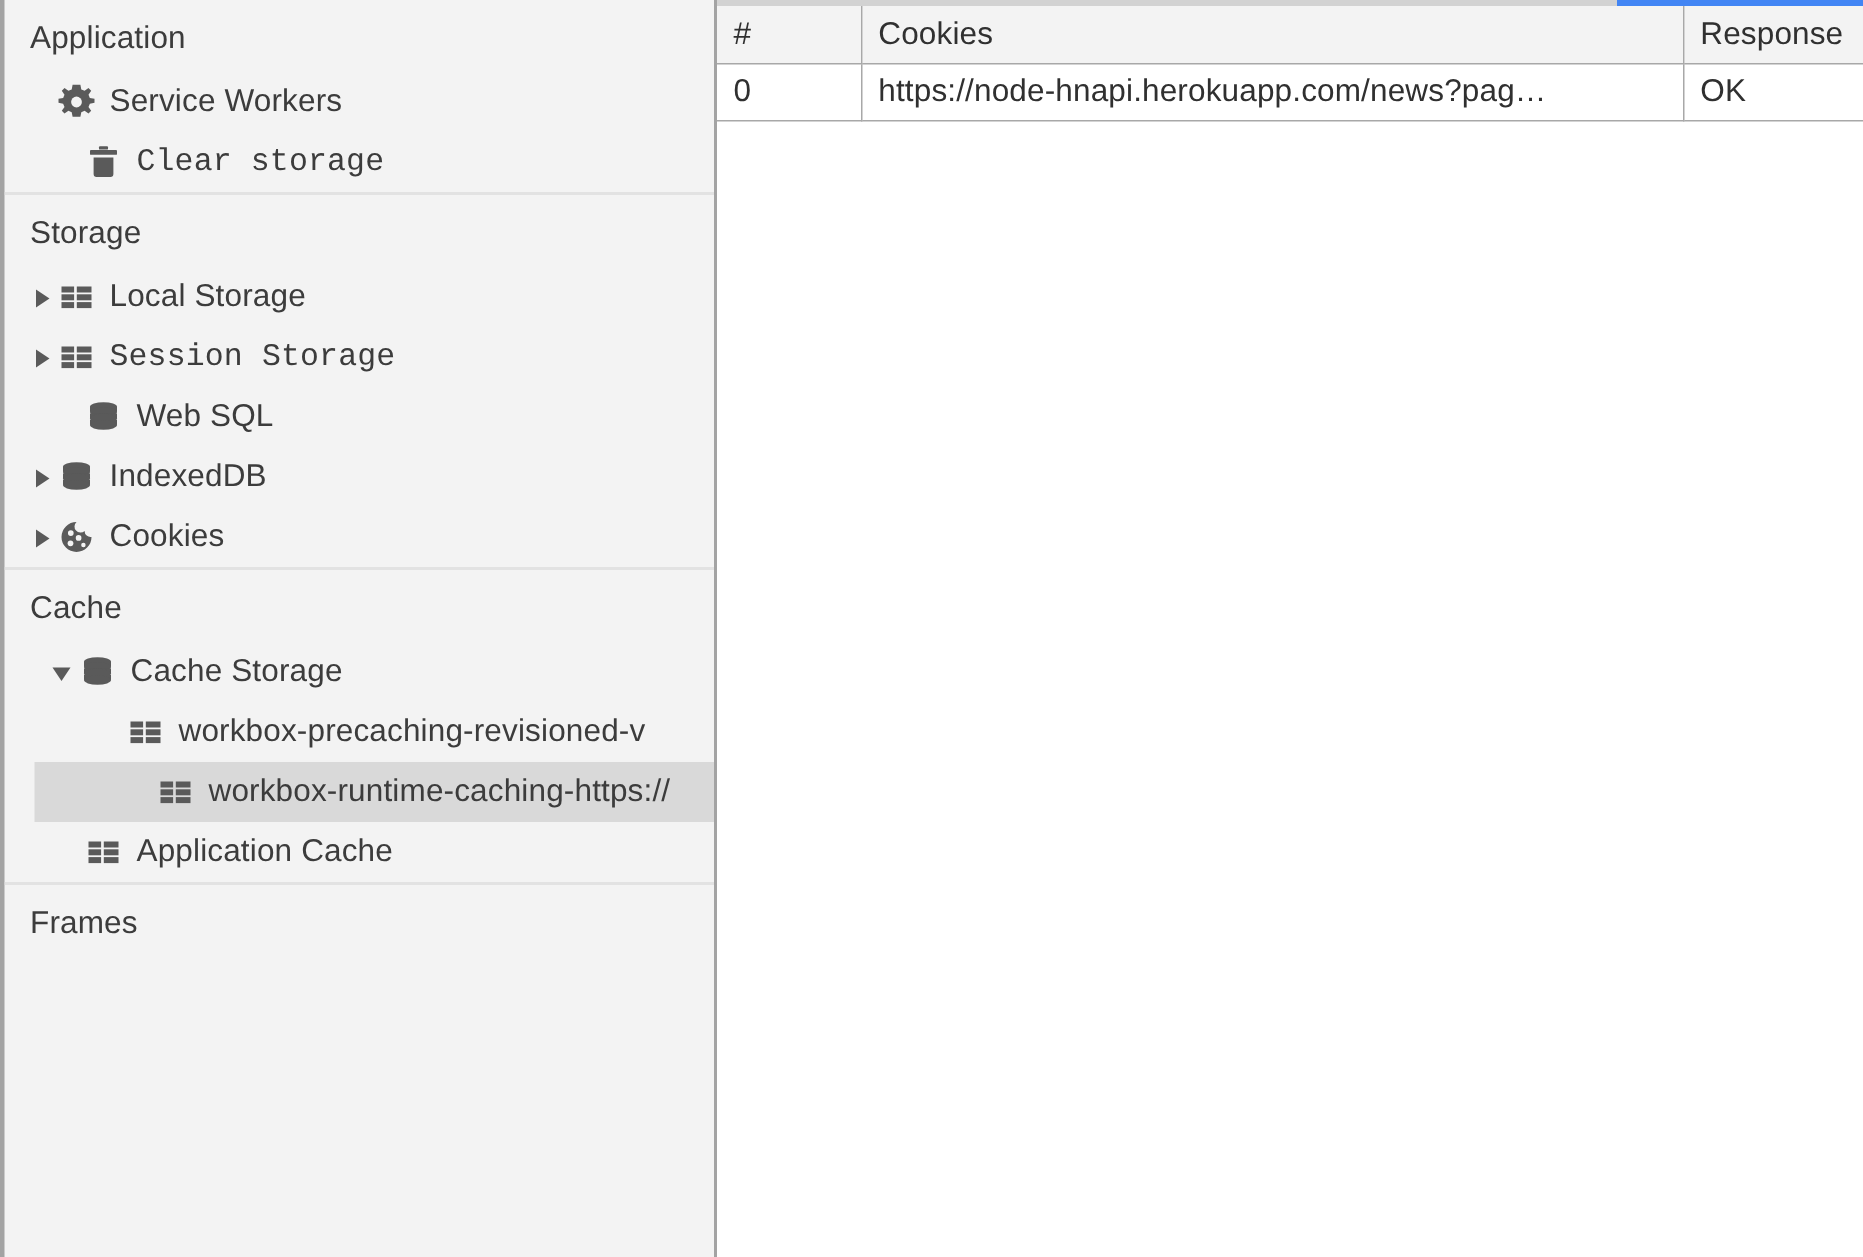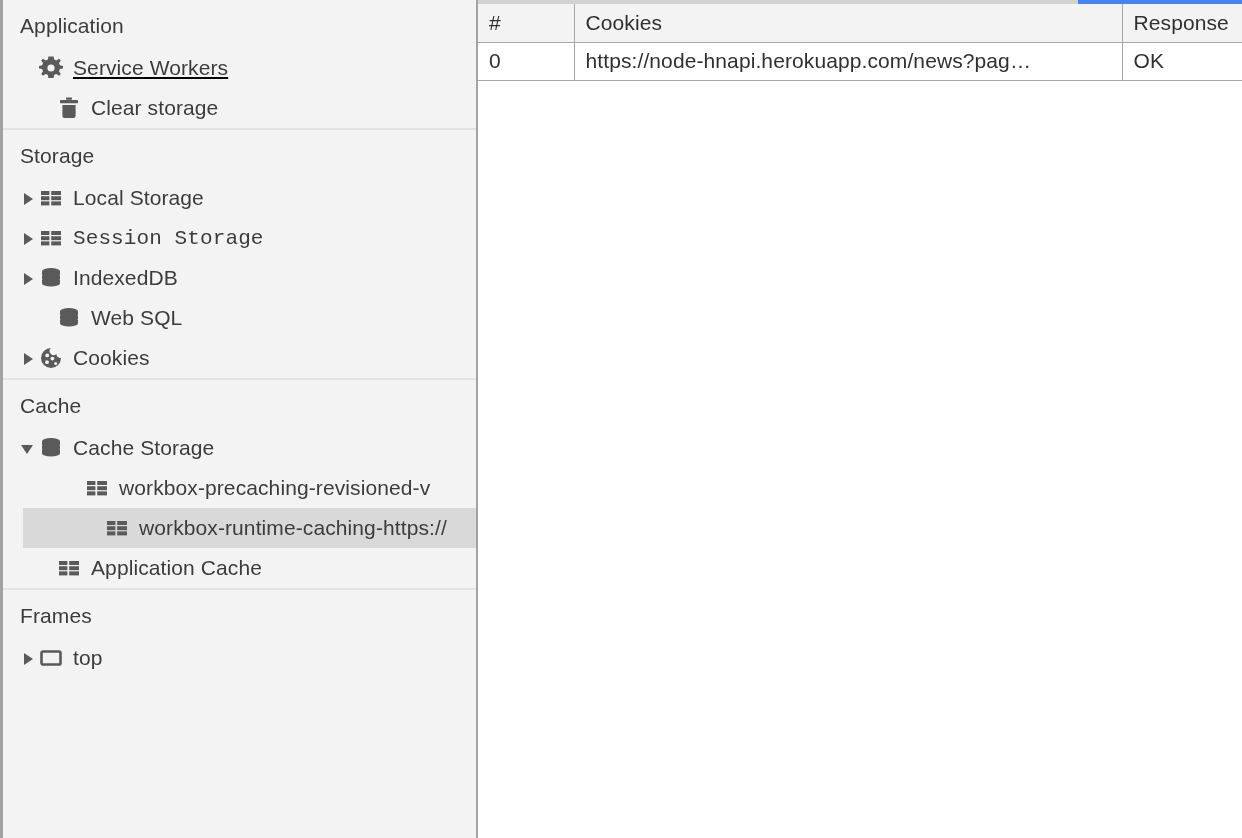--- a/index.html
+++ b/index.html
@@ -147,31 +147,31 @@
 </style>
 </head>
 <body>
 
 <div id="app">
 
   <div class="sidebar">
     <div id="sidebar-sections">
         <div class="section">
           <div class="section-title">Application</div>
-          <div class="tree-row" style=" text-decoration: underline;">
+          <div class="tree-row" style="">
             <span class="twisty none"></span>
             <span class="ico">
               <svg width="26" height="26" viewBox="0 0 26 26">
                 <path d="M13 1.5 l2.6 0 0.6 3.1 2.2 0.9 2.6-1.8 1.8 1.8 -1.8 2.6 0.9 2.2 3.1 0.6 0 2.6 -3.1 0.6 -0.9 2.2 1.8 2.6 -1.8 1.8 -2.6-1.8 -2.2 0.9 -0.6 3.1 -2.6 0 -2.6 0 -0.6-3.1 -2.2-0.9 -2.6 1.8 -1.8-1.8 1.8-2.6 -0.9-2.2 -3.1-0.6 0-2.6 3.1-0.6 0.9-2.2 -1.8-2.6 1.8-1.8 2.6 1.8 2.2-0.9 0.6-3.1 z" fill="#5a5a5a"></path>
                 <circle cx="13" cy="13" r="3.6" fill="#f3f3f3"></circle>
               </svg>
             </span>
             <span class="label">Service Workers</span>
           </div>
-          <div class="tree-row" style="padding-left: 35px;">
+          <div class="tree-row" style="padding-left: 35px; font-family: Liberation Mono, monospace;">
             <span class="twisty none"></span>
             <span class="ico">
               <svg width="26" height="26" viewBox="0 0 26 26">
                 <rect x="4" y="5" width="18" height="3.2" rx="0.6" fill="#5a5a5a"></rect>
                 <rect x="10" y="2.5" width="6" height="2.2" rx="0.6" fill="#5a5a5a"></rect>
                 <path d="M6.4 10 h13.2 v11 a2 2 0 0 1 -2 2 h-9.2 a2 2 0 0 1 -2 -2 z" fill="#5a5a5a"></path>
               </svg>
             </span>
             <span class="label">Clear storage</span>
           </div>
@@ -199,67 +199,67 @@
                 <rect x="3" y="6" width="8.4" height="4" fill="#5a5a5a"></rect>
                 <rect x="13.2" y="6" width="9.8" height="4" fill="#5a5a5a"></rect>
                 <rect x="3" y="11.2" width="8.4" height="4" fill="#5a5a5a"></rect>
                 <rect x="13.2" y="11.2" width="9.8" height="4" fill="#5a5a5a"></rect>
                 <rect x="3" y="16.4" width="8.4" height="4" fill="#5a5a5a"></rect>
                 <rect x="13.2" y="16.4" width="9.8" height="4" fill="#5a5a5a"></rect>
               </svg>
             </span>
             <span class="label">Session Storage</span>
           </div>
-          <div class="tree-row" style="padding-left: 17px;">
-            <span class="twisty closed"></span>
+          <div class="tree-row" style="padding-left: 35px;">
+            <span class="twisty none"></span>
             <span class="ico">
               <svg width="26" height="26" viewBox="0 0 26 26">
                 <ellipse cx="13" cy="6.2" rx="9" ry="3.1" fill="#5a5a5a"></ellipse>
                 <rect x="4" y="6.2" width="18" height="3.2" fill="#5a5a5a"></rect>
                 <ellipse cx="13" cy="9.6" rx="9" ry="3.1" fill="#5a5a5a"></ellipse>
                 <rect x="4" y="10.6" width="18" height="3.2" fill="#5a5a5a"></rect>
                 <ellipse cx="13" cy="14.0" rx="9" ry="3.1" fill="#5a5a5a"></ellipse>
                 <rect x="4" y="15.0" width="18" height="3.2" fill="#5a5a5a"></rect>
                 <ellipse cx="13" cy="18.4" rx="9" ry="3.1" fill="#5a5a5a"></ellipse>
               </svg>
             </span>
-            <span class="label">IndexedDB</span>
-          </div>
-          <div class="tree-row" style="padding-left: 35px;">
-            <span class="twisty none"></span>
+            <span class="label">Web SQL</span>
+          </div>
+          <div class="tree-row" style="padding-left: 17px;">
+            <span class="twisty closed"></span>
             <span class="ico">
               <svg width="26" height="26" viewBox="0 0 26 26">
                 <ellipse cx="13" cy="6.2" rx="9" ry="3.1" fill="#5a5a5a"></ellipse>
                 <rect x="4" y="6.2" width="18" height="3.2" fill="#5a5a5a"></rect>
                 <ellipse cx="13" cy="9.6" rx="9" ry="3.1" fill="#5a5a5a"></ellipse>
                 <rect x="4" y="10.6" width="18" height="3.2" fill="#5a5a5a"></rect>
                 <ellipse cx="13" cy="14.0" rx="9" ry="3.1" fill="#5a5a5a"></ellipse>
                 <rect x="4" y="15.0" width="18" height="3.2" fill="#5a5a5a"></rect>
                 <ellipse cx="13" cy="18.4" rx="9" ry="3.1" fill="#5a5a5a"></ellipse>
               </svg>
             </span>
-            <span class="label">Web SQL</span>
+            <span class="label">IndexedDB</span>
           </div>
           <div class="tree-row" style="padding-left: 17px;">
             <span class="twisty closed"></span>
             <span class="ico">
               <svg width="26" height="26" viewBox="0 0 26 26">
                 <path d="M13 3 a10 10 0 1 0 10 10 a4 4 0 0 1 -4.6 -4 a4 4 0 0 1 -5.4 -6 z" fill="#5a5a5a"></path>
                 <circle cx="9.2" cy="10.4" r="1.9" fill="#f3f3f3"></circle>
                 <circle cx="14.4" cy="13.6" r="1.9" fill="#f3f3f3"></circle>
                 <circle cx="9.0" cy="17.2" r="1.9" fill="#f3f3f3"></circle>
                 <circle cx="17.6" cy="18.4" r="1.5" fill="#f3f3f3"></circle>
               </svg>
             </span>
             <span class="label">Cookies</span>
           </div>
         </div>
         <div class="section">
           <div class="section-title">Cache</div>
-          <div class="tree-row" style="padding-left: 17px;">
+          <div class="tree-row" style="padding-left: 31px;">
             <span class="twisty open"></span>
             <span class="ico">
               <svg width="26" height="26" viewBox="0 0 26 26">
                 <ellipse cx="13" cy="6.2" rx="9" ry="3.1" fill="#5a5a5a"></ellipse>
                 <rect x="4" y="6.2" width="18" height="3.2" fill="#5a5a5a"></rect>
                 <ellipse cx="13" cy="9.6" rx="9" ry="3.1" fill="#5a5a5a"></ellipse>
                 <rect x="4" y="10.6" width="18" height="3.2" fill="#5a5a5a"></rect>
                 <ellipse cx="13" cy="14.0" rx="9" ry="3.1" fill="#5a5a5a"></ellipse>
                 <rect x="4" y="15.0" width="18" height="3.2" fill="#5a5a5a"></rect>
                 <ellipse cx="13" cy="18.4" rx="9" ry="3.1" fill="#5a5a5a"></ellipse>
@@ -305,29 +305,20 @@
                 <rect x="13.2" y="11.2" width="9.8" height="4" fill="#5a5a5a"></rect>
                 <rect x="3" y="16.4" width="8.4" height="4" fill="#5a5a5a"></rect>
                 <rect x="13.2" y="16.4" width="9.8" height="4" fill="#5a5a5a"></rect>
               </svg>
             </span>
             <span class="label">Application Cache</span>
           </div>
         </div>
         <div class="section">
           <div class="section-title">Frames</div>
-          <div class="tree-row" style="padding-left: 17px;">
-            <span class="twisty closed"></span>
-            <span class="ico">
-              <svg width="26" height="26" viewBox="0 0 26 26">
-                <rect x="3.5" y="6.5" width="19" height="13" rx="1.6" fill="none" stroke="#5a5a5a" stroke-width="2.6"></rect>
-              </svg>
-            </span>
-            <span class="label">top</span>
-          </div>
         </div>
       </div>
   </div>
 
   <div class="content">
 
     <div class="top-strip">
       <div class="seg-gray" style="width:600px;"></div>
       <div class="seg-blue" style="flex:1 1 auto;"></div>
     </div>

